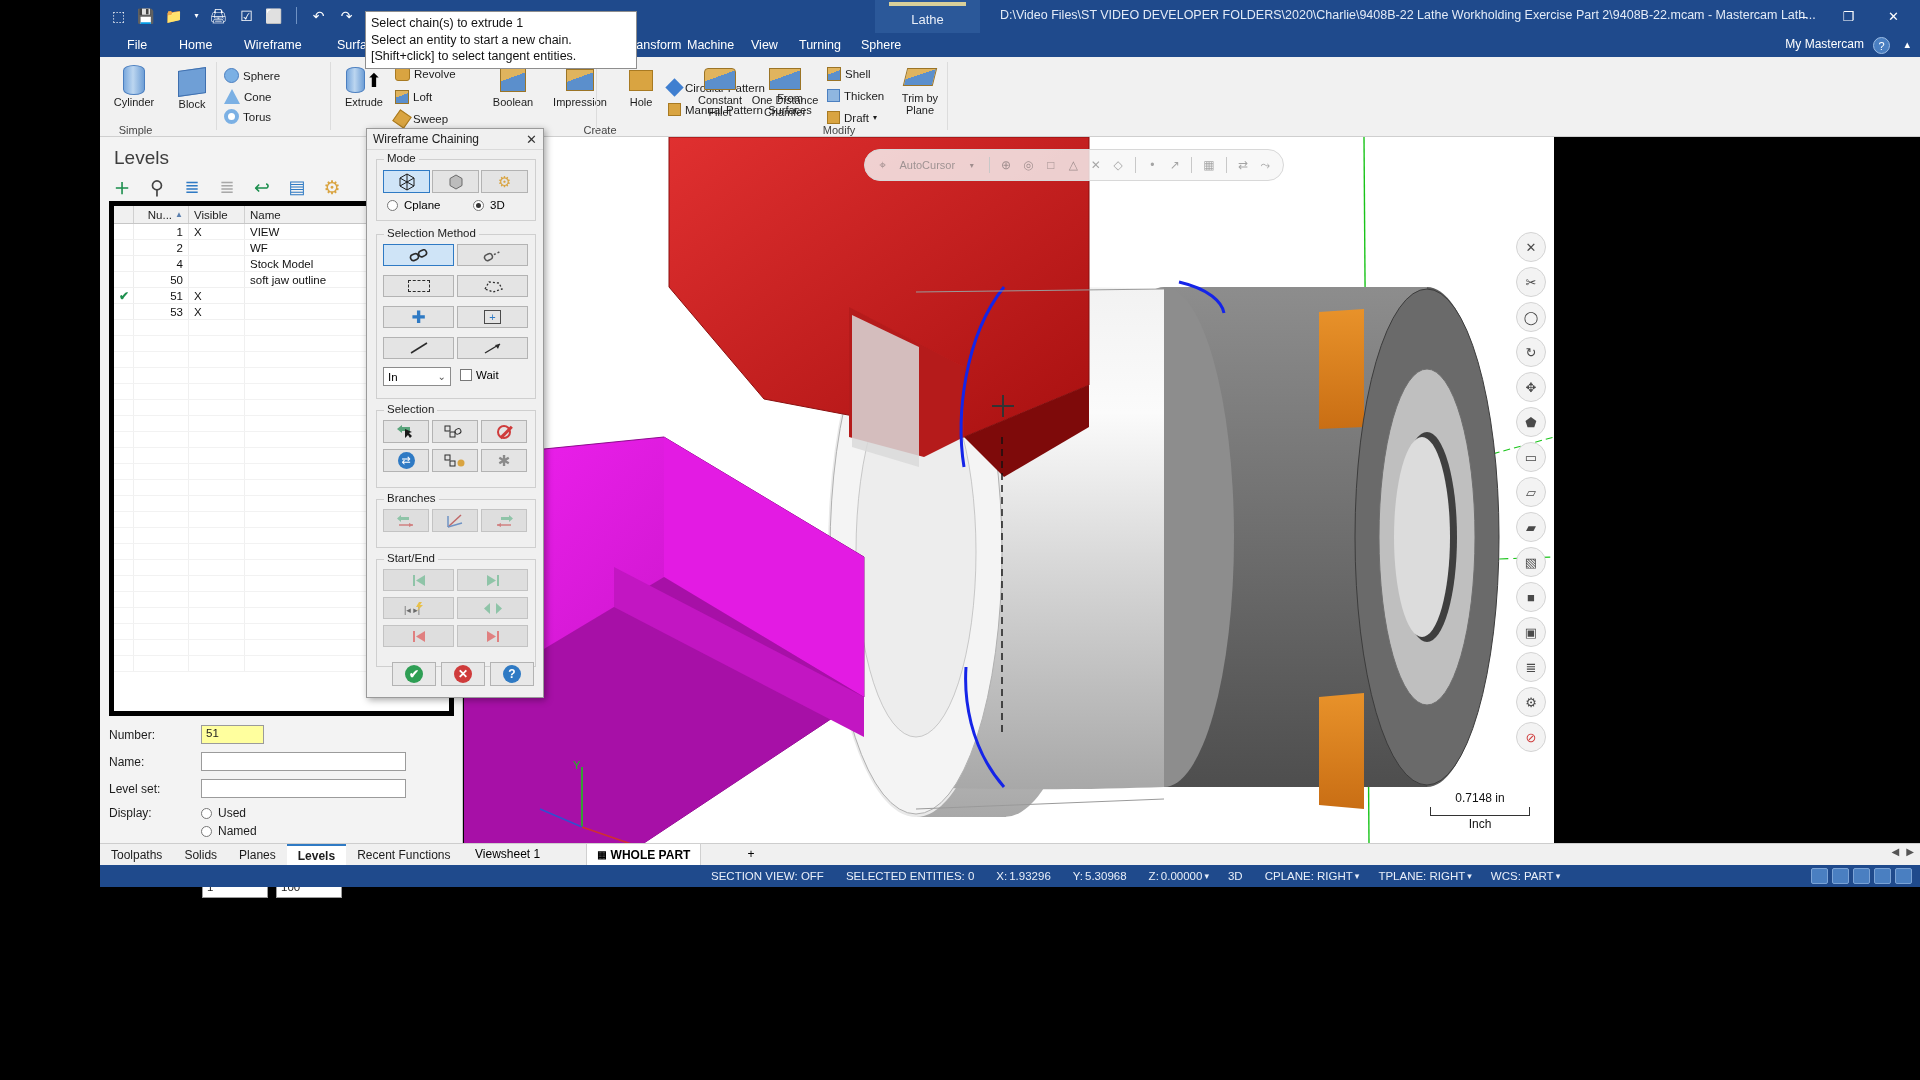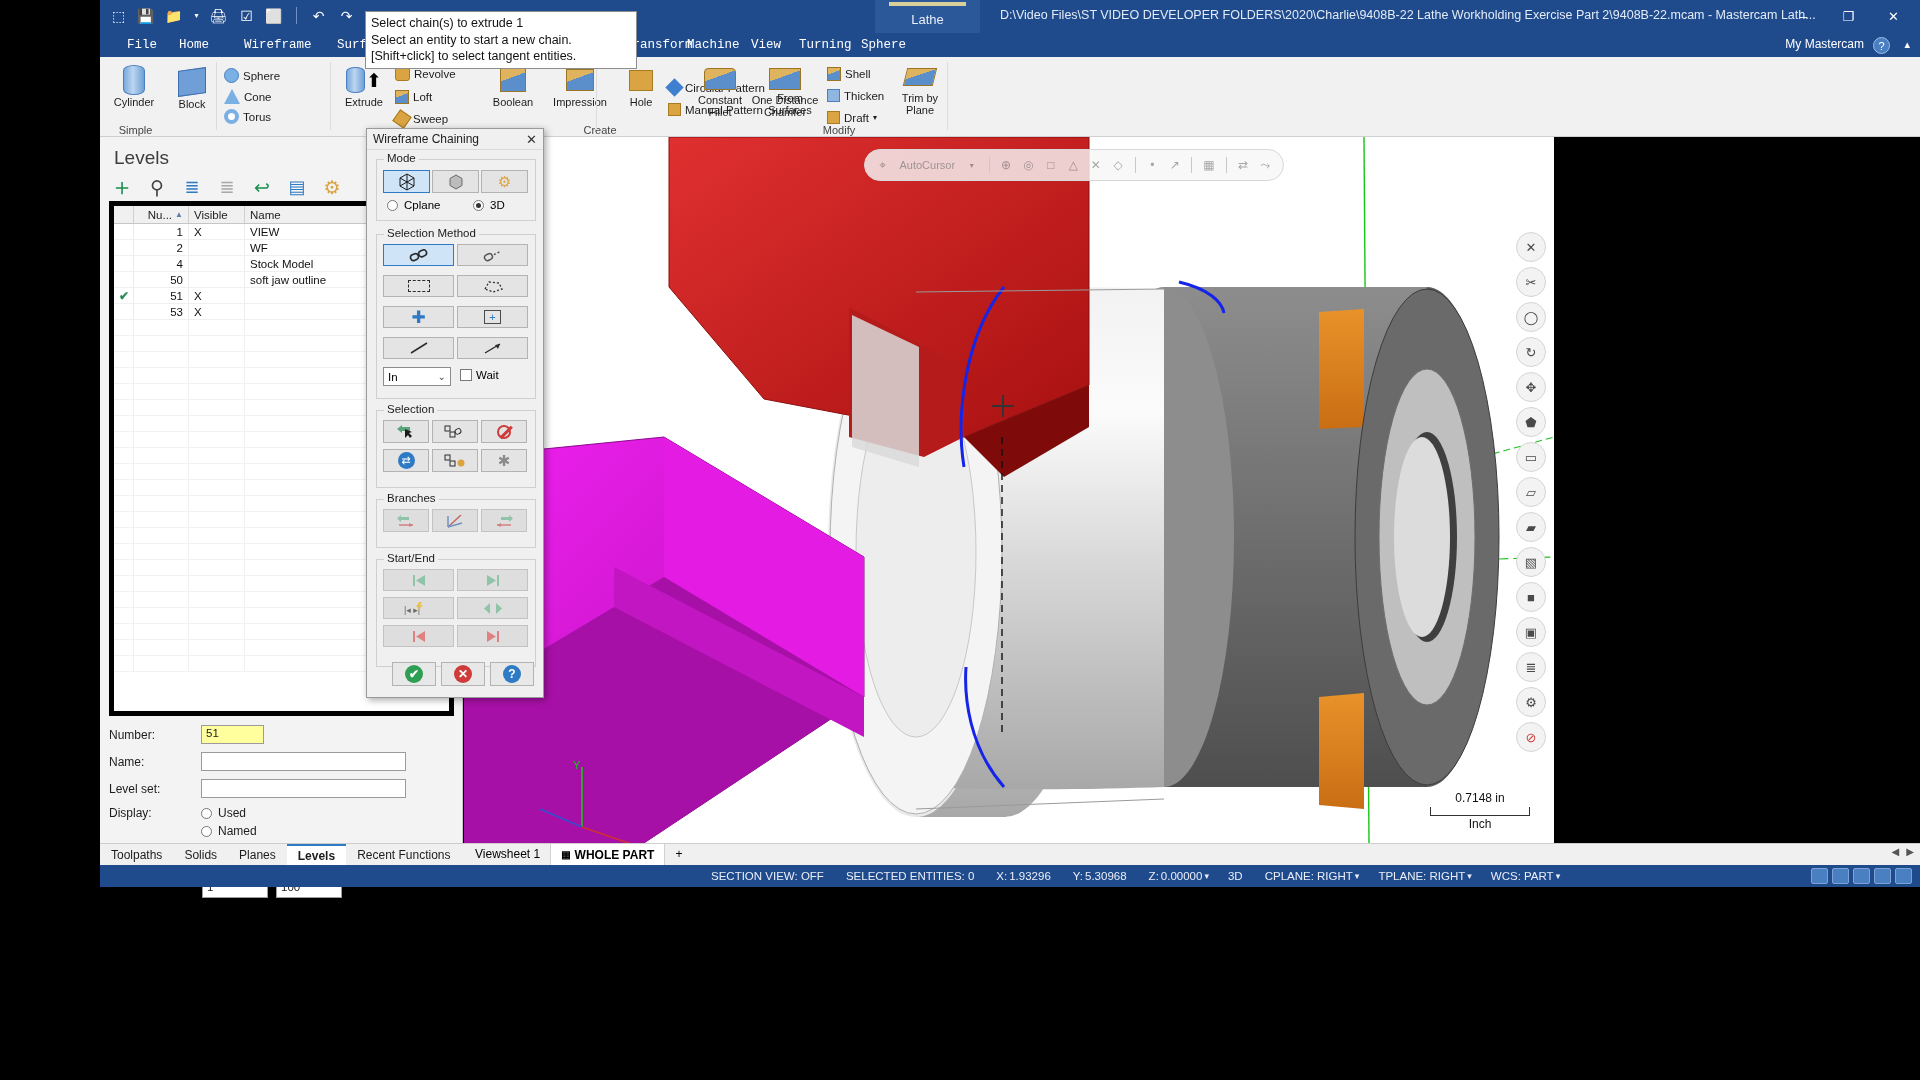--- a/index.html
+++ b/index.html
@@ -20,21 +20,21 @@
     background:#d8cf9a; }
   .doctitle { position:absolute; left:900px; top:8px; font-size:12.5px; color:#e3ebf7;
     white-space:nowrap; }
   .winbtns { position:absolute; right:4px; top:0; height:33px; display:flex; }
   .winbtn { width:45px; height:33px; display:flex; align-items:center; justify-content:center;
     color:#fff; font-size:13px; cursor:pointer; }
 
   
   .ribbontabs { position:absolute; left:0; top:33px; width:1820px; height:24px; background:#1f4a8c; }
   .rtab { position:absolute; top:0; height:24px; font-size:12.5px; color:#ffffff;
-    display:flex; align-items:center; justify-content:center; cursor:pointer; padding:0 9px;font-family:Liberation Mono, monospace; }
+    display:flex; align-items:center; justify-content:center; cursor:pointer; padding:0 9px; }
   .rtab.active { background:#f0f0f0; color:#1f3a68; font-weight:bold; border-radius:2px 2px 0 0; }
   .mymc { position:absolute; right:56px; top:4px; font-size:12px; color:#fff; }
   .helpball { position:absolute; right:30px; top:4px; width:17px; height:17px; border-radius:50%;
     background:#4a7fc1; border:1px solid #9dbde4; color:#fff; font-size:11px;
     display:flex; align-items:center; justify-content:center; }
   .ribchev { position:absolute; right:10px; top:5px; color:#fff; font-size:11px; }
 
   
   .ribbon { position:absolute; left:0; top:57px; width:1820px; height:80px; background:#f1f1f1;
     border-bottom:1px solid #cfcfcf; }
@@ -143,21 +143,21 @@
   .vbtn { width:30px;height:30px;border-radius:50%;background:#f3f3f3;border:1px solid #d4d4d4;
     display:flex;align-items:center;justify-content:center;font-size:13px;color:#4a4a4a;
     cursor:pointer; }
 
   
   .btabs { position:absolute; left:0; top:843px; width:1820px; height:22px; background:#f0f0f0;
     border-top:1px solid #cdcdcd; font-size:12px; display:flex; align-items:center; }
   .btab { padding:0 11px; height:22px; display:flex; align-items:center; cursor:pointer; color:#1c1c1c; }
   .btab.active { background:#ffffff; border-top:2px solid #2f7ac4; font-weight:bold; }
   .sheettabs { position:absolute; left:365px; top:843px; height:22px; display:flex;
-    align-items:center; font-size:12px; }
+    align-items:center; font-size:12px;gap:36px; }
   .sheettab { padding:0 10px; height:22px; display:flex; align-items:center; gap:4px; cursor:pointer; }
   .sheettab.active { background:#fff; font-weight:bold; border:1px solid #d0d0d0; border-bottom:none; }
   .statusbar { position:absolute; left:0; top:865px; width:1820px; height:22px; background:#1f4a8c;
     color:#e9eff9; font-size:11.5px; display:flex; align-items:center; }
   .sb { padding:0 11px; white-space:nowrap; cursor:default; }
   .sb.clk { cursor:pointer; }
   .sbicons { position:absolute; right:8px; top:3px; display:flex; gap:4px; }
   .sbico { width:17px;height:16px;background:#4a7fc1;border:1px solid #7ba3d6;border-radius:2px; }
   .scrollarrows{position:absolute;right:6px;top:846px;display:flex;gap:7px;font-size:10px;color:#555;}
 

